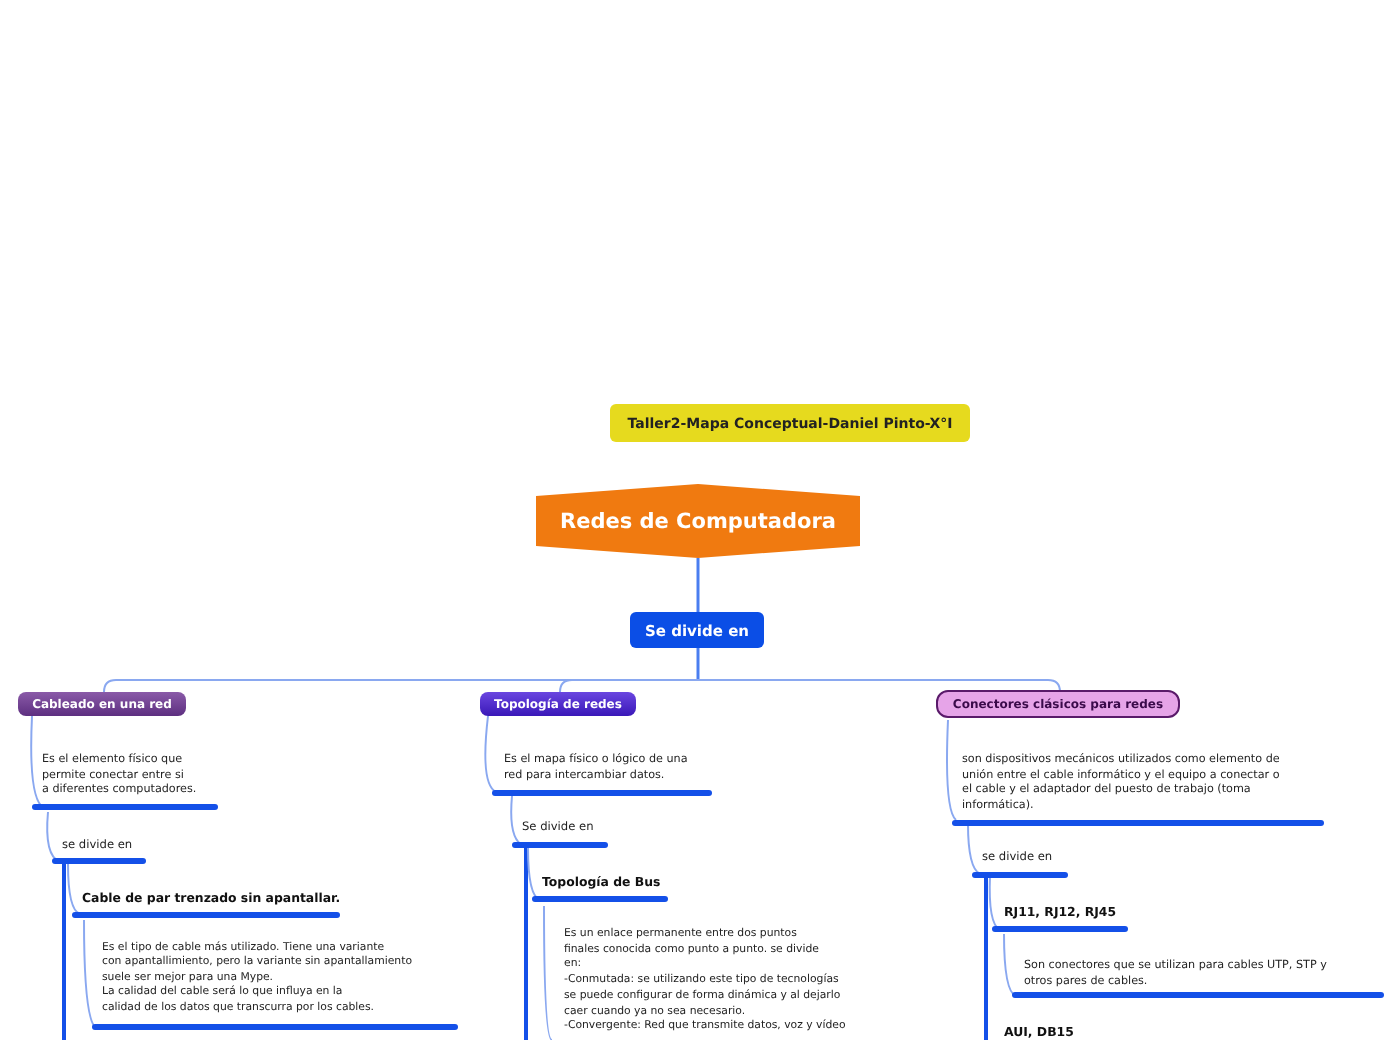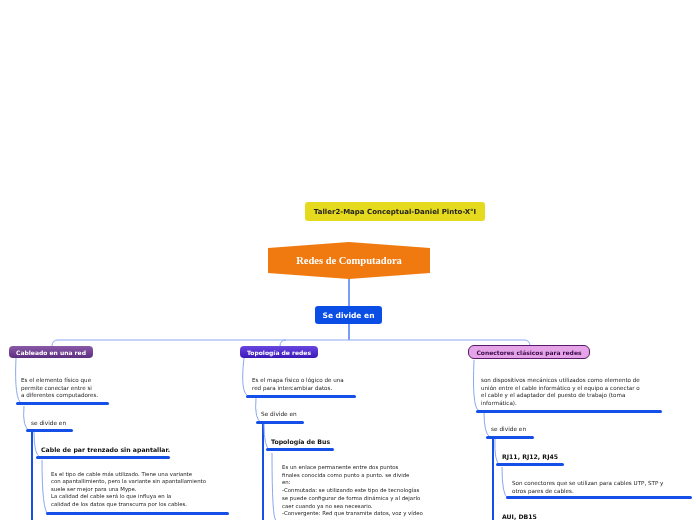--- a/index.html
+++ b/index.html
@@ -1,20 +1,20 @@
 <!DOCTYPE html>
 <html><head>
 <meta charset="utf-8">
 <style>
   html, body { margin:0; padding:0; }
   body { width:696px; height:520px; position:relative; overflow:hidden; background:#ffffff; font-family:"DejaVu Sans", sans-serif; }
   .abs { position:absolute; }
   svg.lines { position:absolute; left:0; top:0; width:696px; height:520px; }
   .title-box { left:262px; top:202px; width:180px; height:19px; background:#e6da1e; border-radius:3px; font-size:7px; font-weight:bold; color:#222; display:flex; align-items:center; justify-content:center;margin-left:43px; }
-  .root { left:268px; top:242px; width:162px; height:37px; font-size:10.5px; font-weight:bold; color:#fff; display:flex; align-items:center; justify-content:center;font-family:Liberation Serif, serif; }
+  .root { left:268px; top:242px; width:162px; height:37px; font-size:10.5px; font-weight:bold; color:#fff; display:flex; align-items:center; justify-content:center; }
   .root svg { position:absolute; left:0; top:0; }
   .root span { position:relative; }
   .link-box { left:315px; top:306px; width:67px; height:18px; background:#0b4ee6; border-radius:3px; color:#fff; font-size:7.5px; font-weight:bold; display:flex; align-items:center; justify-content:center; }
   .cat { height:12px; border-radius:4px; font-size:6px; font-weight:bold; display:flex; align-items:center; justify-content:center; box-sizing:border-box; }
   .cat1 { left:9px; top:346px; width:84px; background:linear-gradient(#8a5aa8,#5d2f80); color:#fff; }
   .cat2 { left:240px; top:346px; width:78px; background:linear-gradient(#6a46e0,#3a18b8); color:#fff; }
   .cat3 { left:468px; top:345px; width:122px; height:14px; background:#e6a4e8; border:1px solid #5a1a6a; color:#3a0a4a; border-radius:6px; }
   .txt { font-size:5.6px; line-height:7.6px; color:#222; white-space:pre-line; }
   .sub { font-size:5.8px; color:#222; }
   .bold { font-size:6.2px; font-weight:bold; color:#111; }

